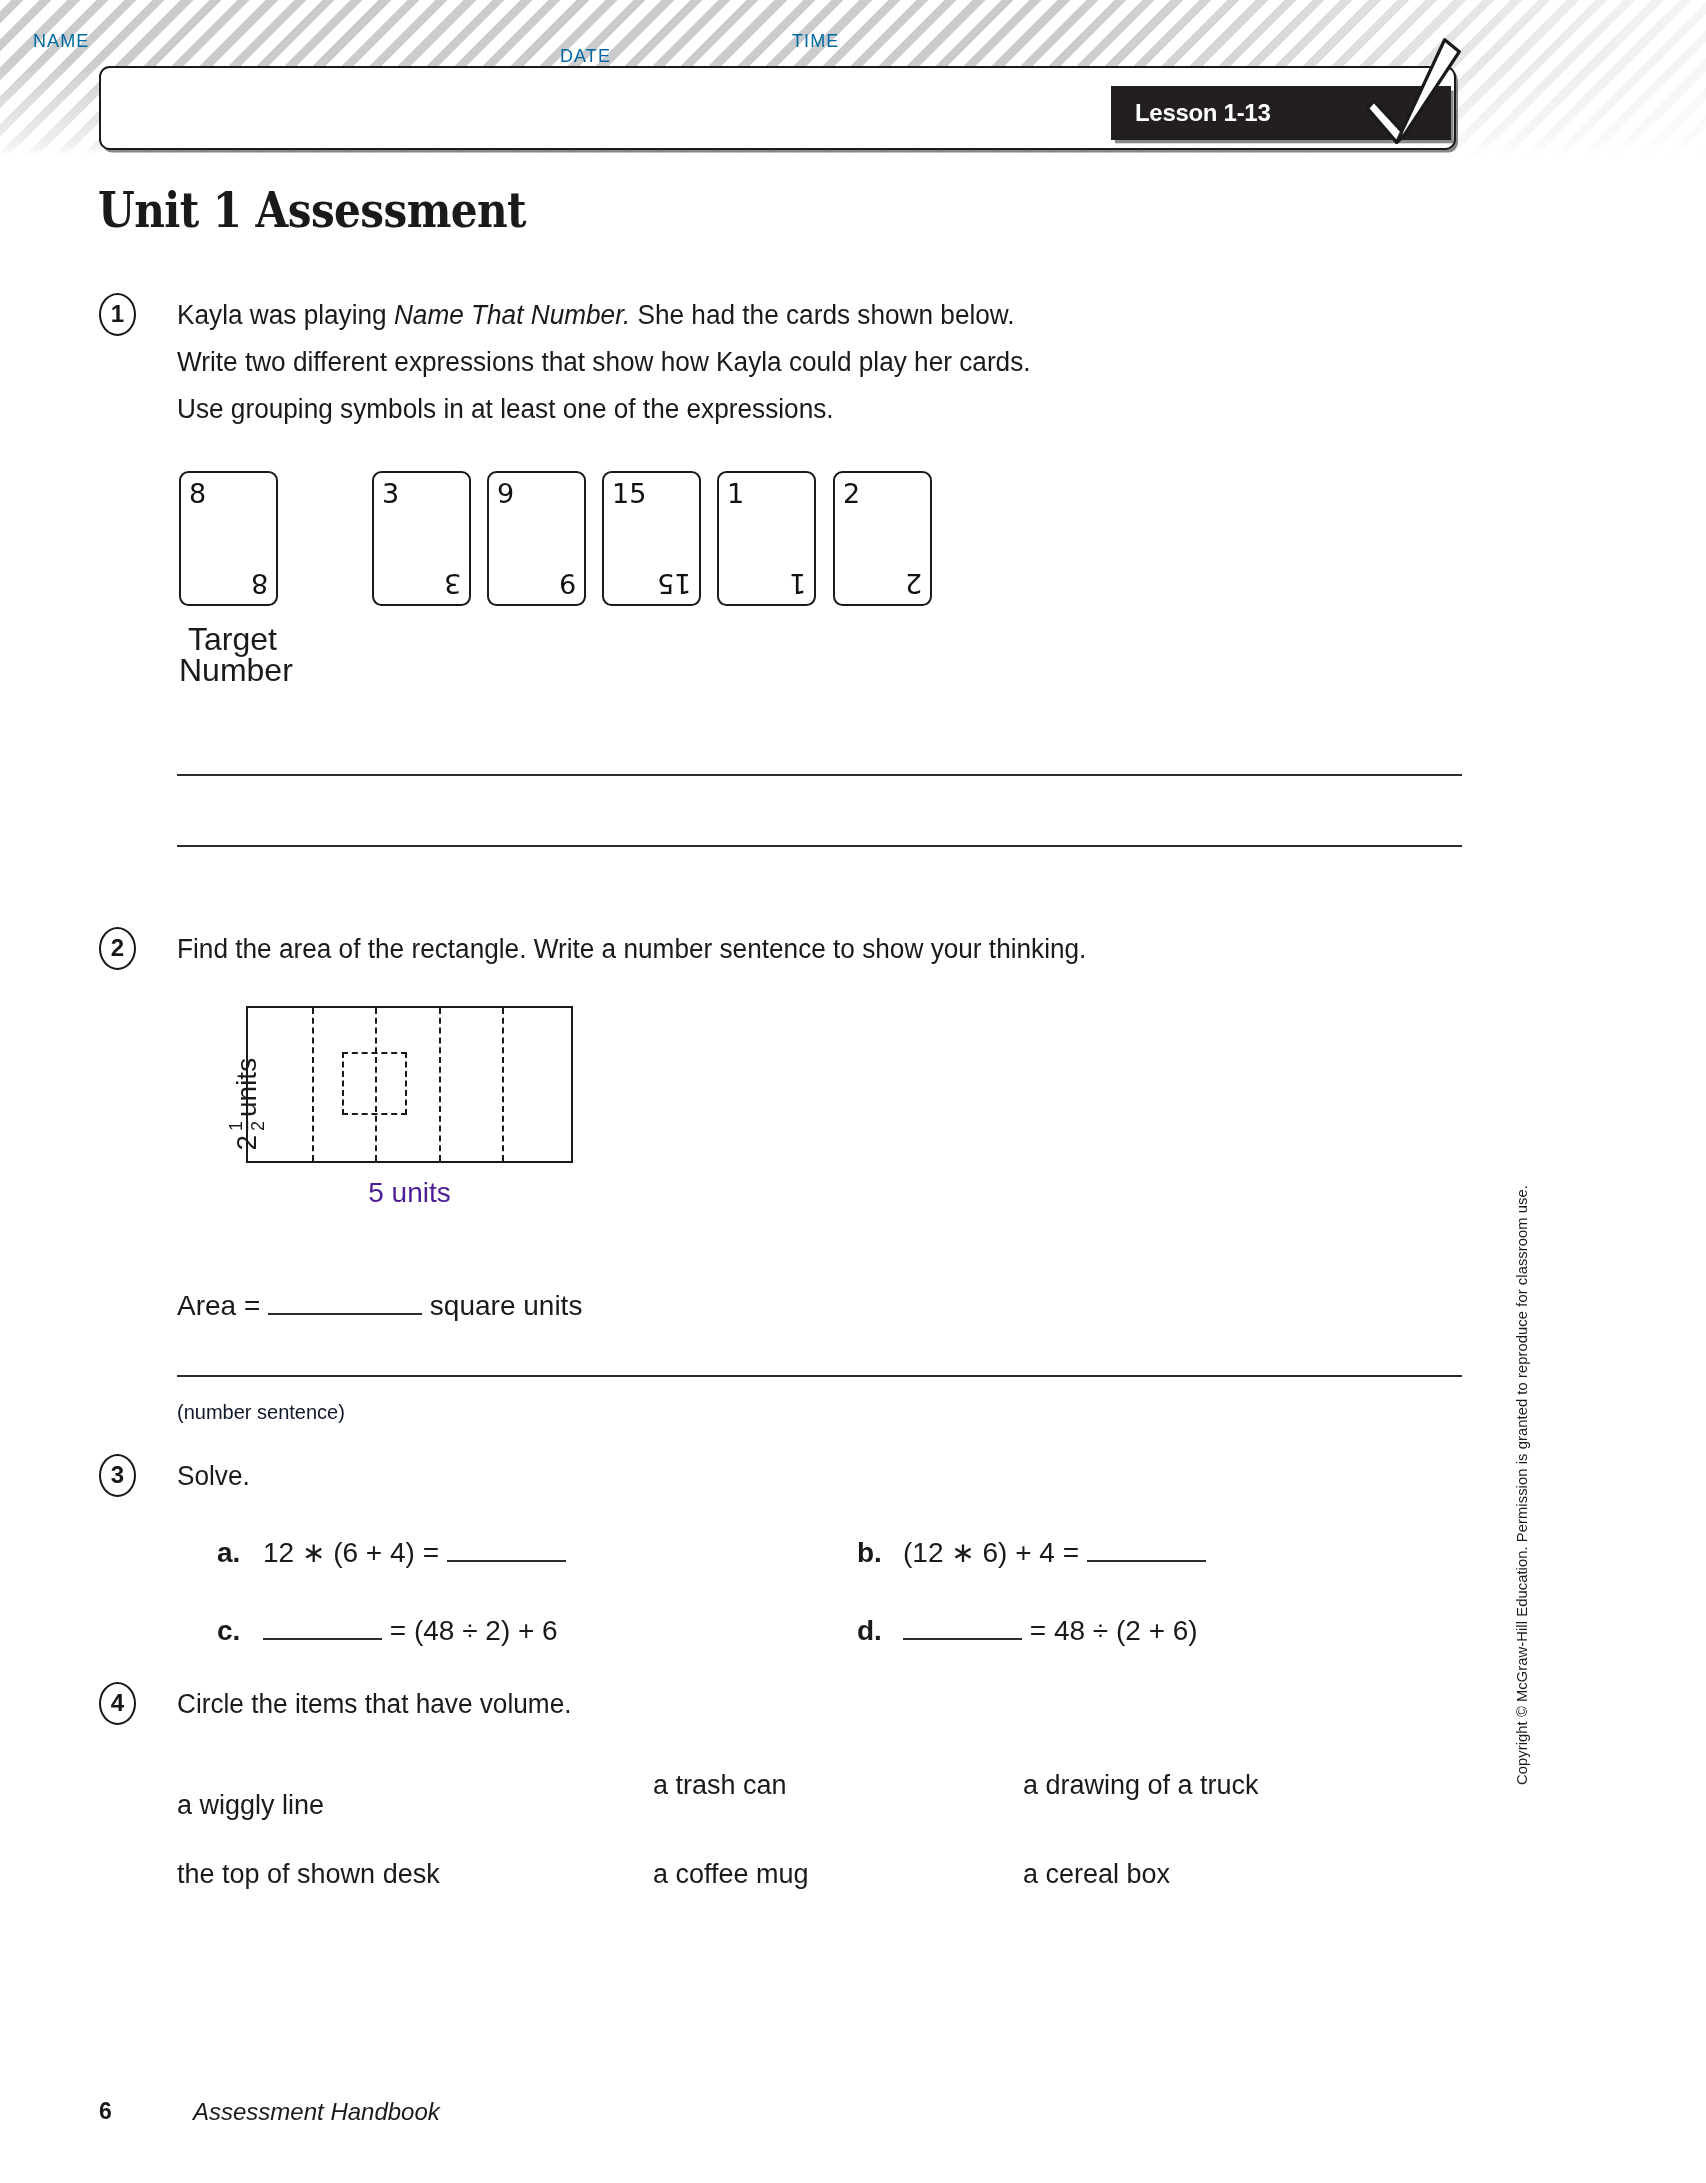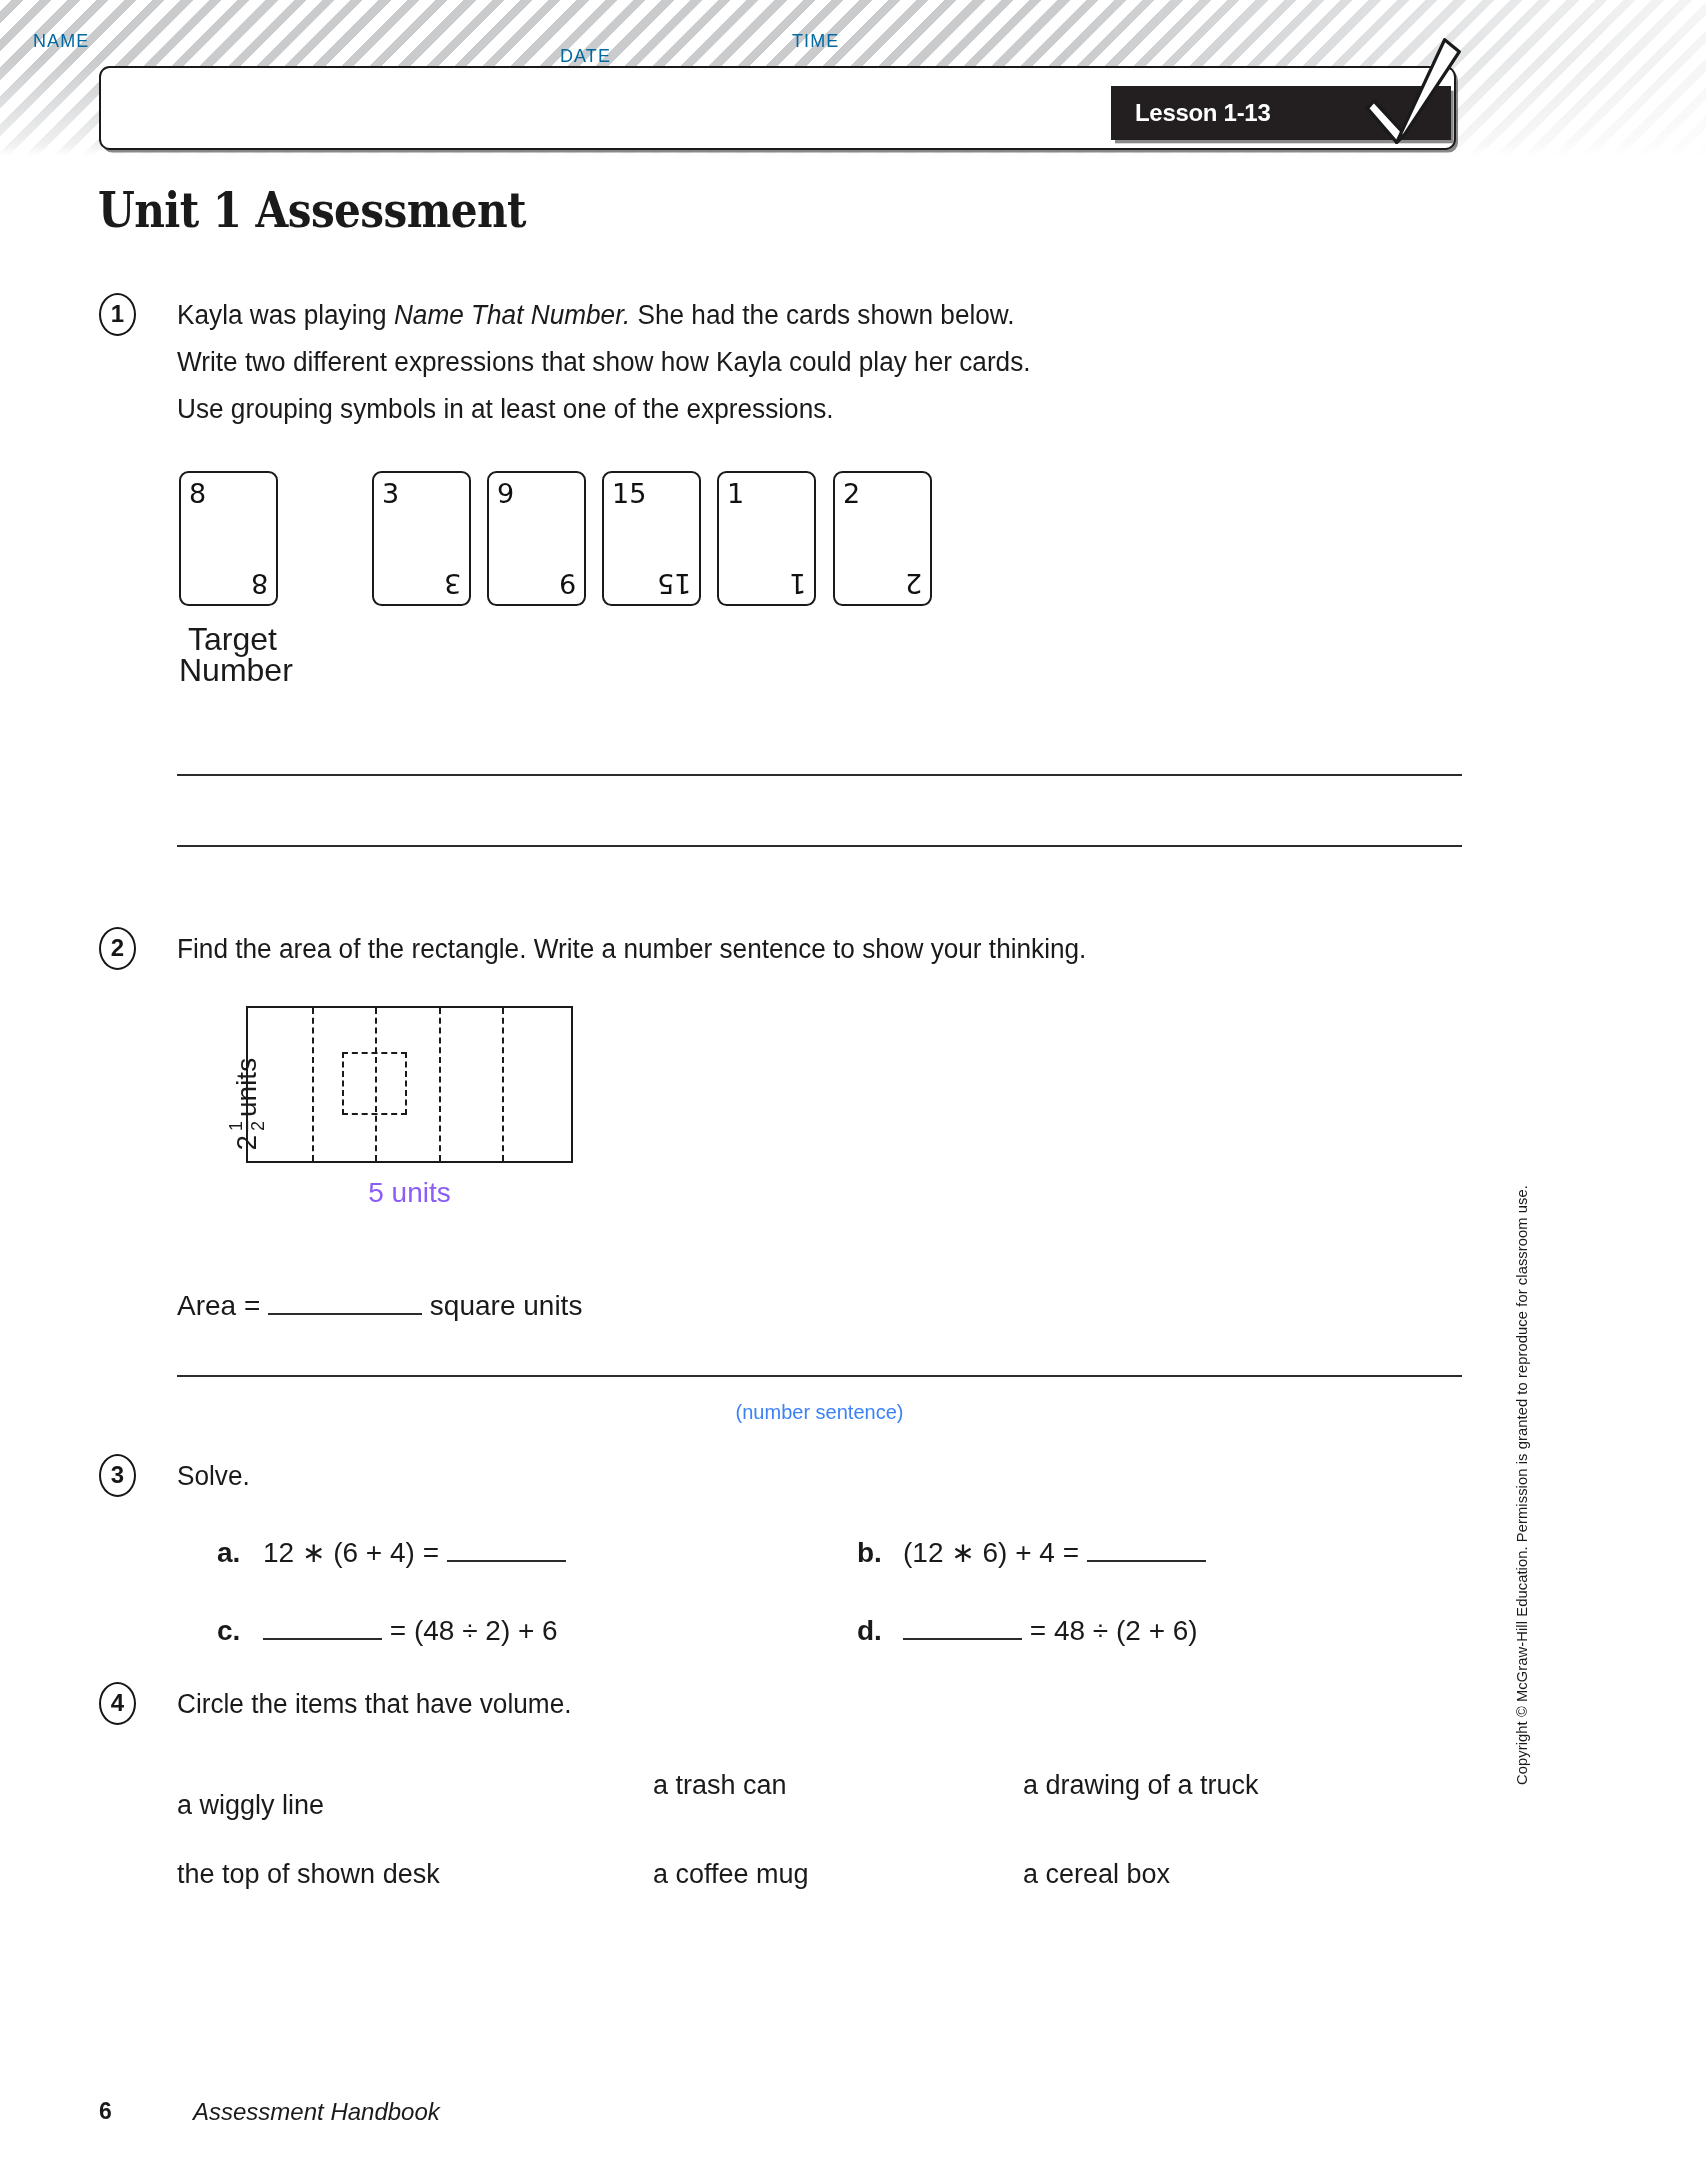--- a/index.html
+++ b/index.html
@@ -202,21 +202,21 @@
     line-height: 1.05;
     vertical-align: middle;
   }
   .frac .den { border-top: 2px solid #1a1a1a; padding-top: 0.7px; }
   #width-label {
     position: absolute;
     left: 246px; top: 1177px;
     width: 327px;
     text-align: center;
     font-size: 28px;
-    color: #8b5cf6;
+    color: #4c1d95;
     font-family: "Liberation Sans Narrow", "Liberation Sans", sans-serif;
   }
 
   
   #area-line {
     position: absolute;
     left: 177px; top: 1286px;
     font-size: 28px;
     color: #1a1a1a;
     white-space: nowrap;
@@ -224,23 +224,22 @@
   }
   .blank {
     display: inline-block;
     border-bottom: 2.7px solid #2c2c2c;
     vertical-align: baseline;
   }
   #number-sentence-caption {
     position: absolute;
     left: 177px; top: 1401px;
     width: 1285px;
-    text-align: center;
     font-size: 20px;
-    color: #3b82f6;
+    color: #0f172a;
     font-family: "Liberation Sans Narrow", "Liberation Sans", sans-serif;
   }
 
   
   .eq {
     position: absolute;
     font-size: 28px;
     color: #1a1a1a;
     white-space: nowrap;
     font-family: "Liberation Sans Narrow", "Liberation Sans", sans-serif;

